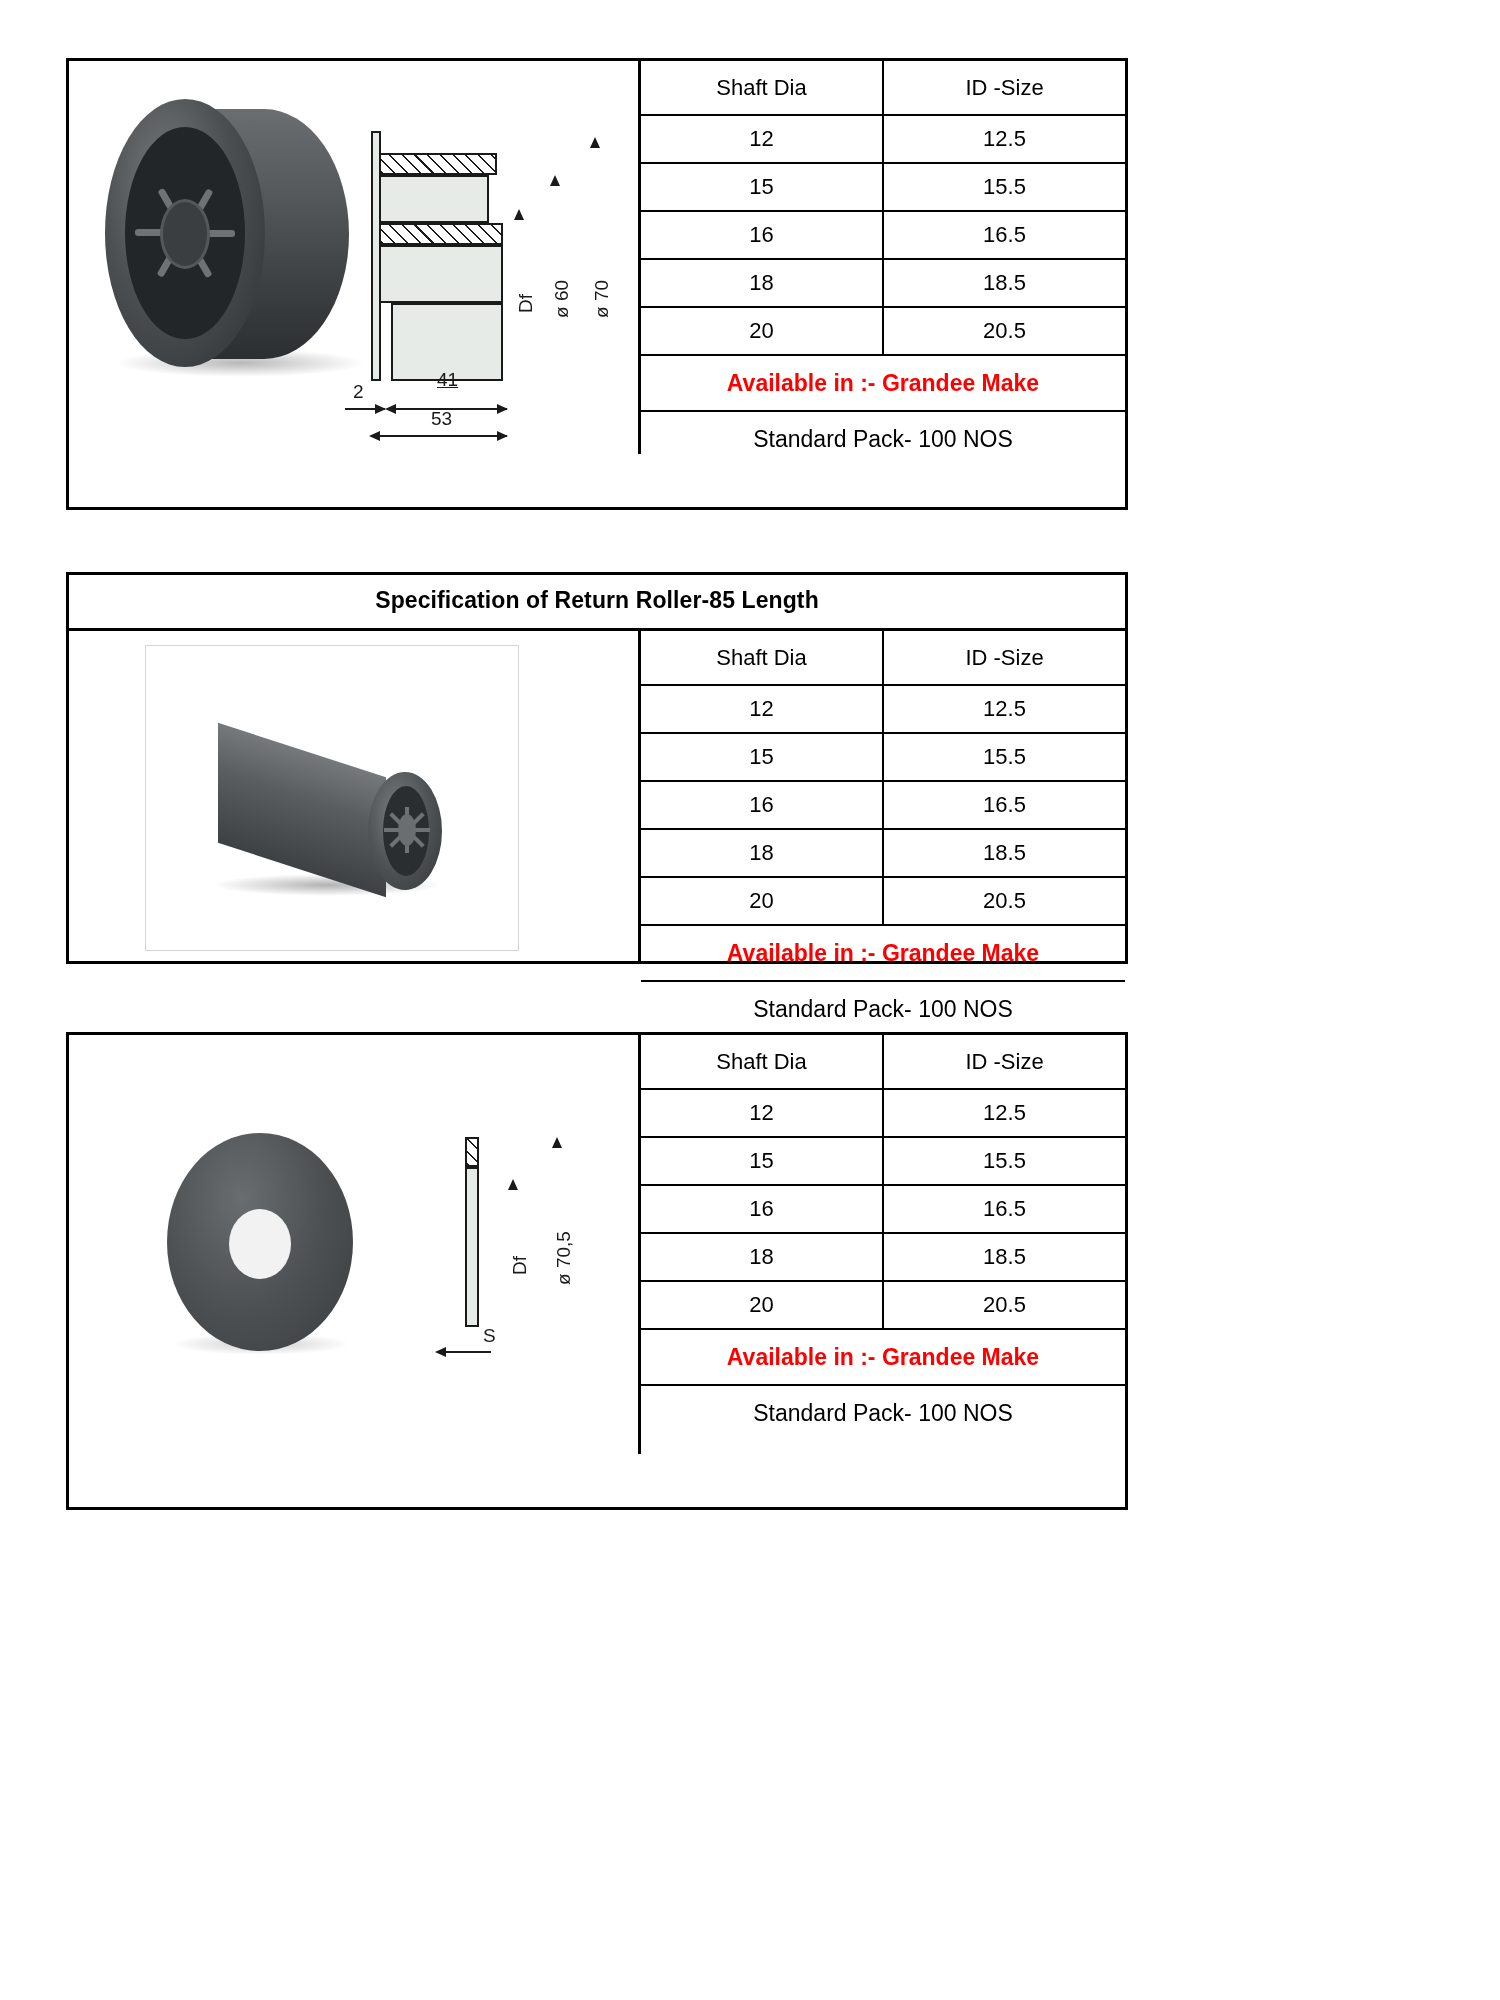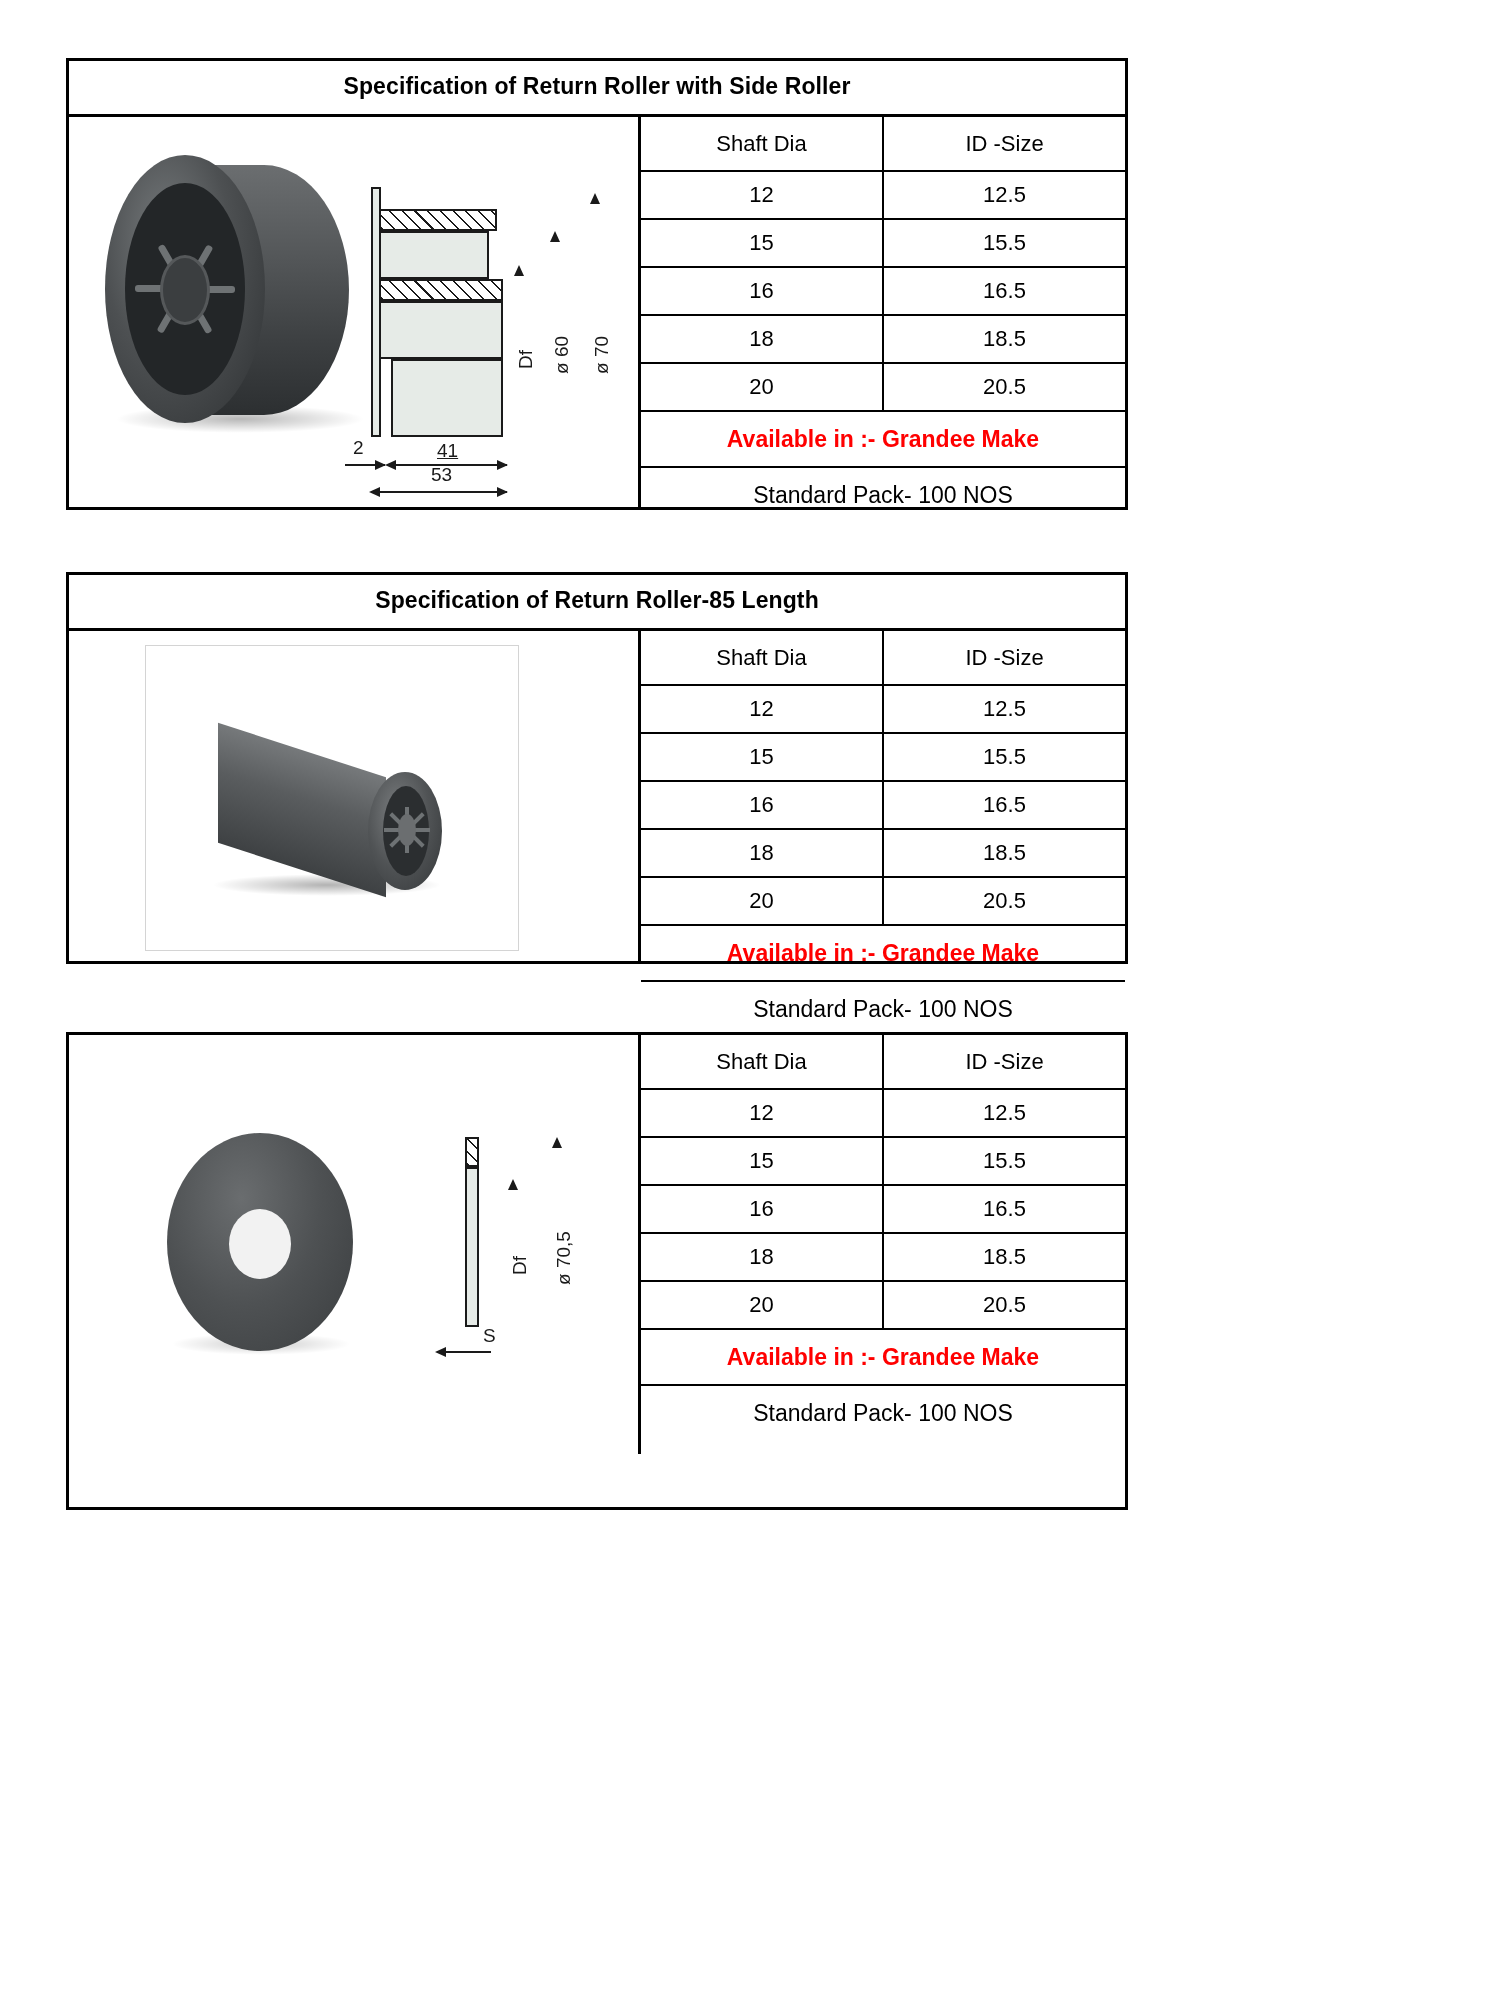--- a/index.html
+++ b/index.html
@@ -230,21 +230,20 @@
     background:#fff;
   }
 </style>
 </head>
 <body>
 
 <div class="page">
 
   <div class="spec-block" style="left:66px; top:58px; width:1062px; height:452px;">
 
-    <div class="spec-title">Specification  of  Return Roller with Side Roller</div>
 
     <div class="spec-body" style="height:393px;">
       <div class="fig-cell" style="width:572px;">
         <div class="fig-inner">
 
           <div class="roller3d" style="left:36px; top:38px; width:270px; height:290px;">
             <div class="shadow"></div>
             <div class="body"></div>
             <div class="face-outer"></div>
             <div class="face-inner"></div>
@@ -282,21 +281,21 @@
 
             <div class="td-v" style="left:226px; top:24px; height:188px;"></div>
             <div class="td-arrow-u" style="left:221px; top:24px;"></div>
 
             <div class="td-label rot" style="left:222px; top:205px;">ø 70</div>
 
             <div class="td-label" style="left:-16px; top:268px;">2</div>
             <div class="td-arrowline" style="left:-24px; top:295px; width:40px;"></div>
             <div class="td-arrow-r" style="left:6px; top:291px;"></div>
 
-            <div class="td-label" style="left:68px; top:271px;text-decoration:underline;">41</div>
+            <div class="td-label" style="left:68px; top:256px;text-decoration:underline;">41</div>
             <div class="td-arrowline" style="left:18px; top:295px; width:120px;"></div>
             <div class="td-arrow-l" style="left:16px; top:291px;"></div>
             <div class="td-arrow-r" style="left:128px; top:291px;"></div>
 
             <div class="td-label" style="left:62px; top:295px;">53</div>
             <div class="td-arrowline" style="left:2px; top:322px; width:136px;"></div>
             <div class="td-arrow-l" style="left:0px; top:318px;"></div>
             <div class="td-arrow-r" style="left:128px; top:318px;"></div>
           </div>
 

